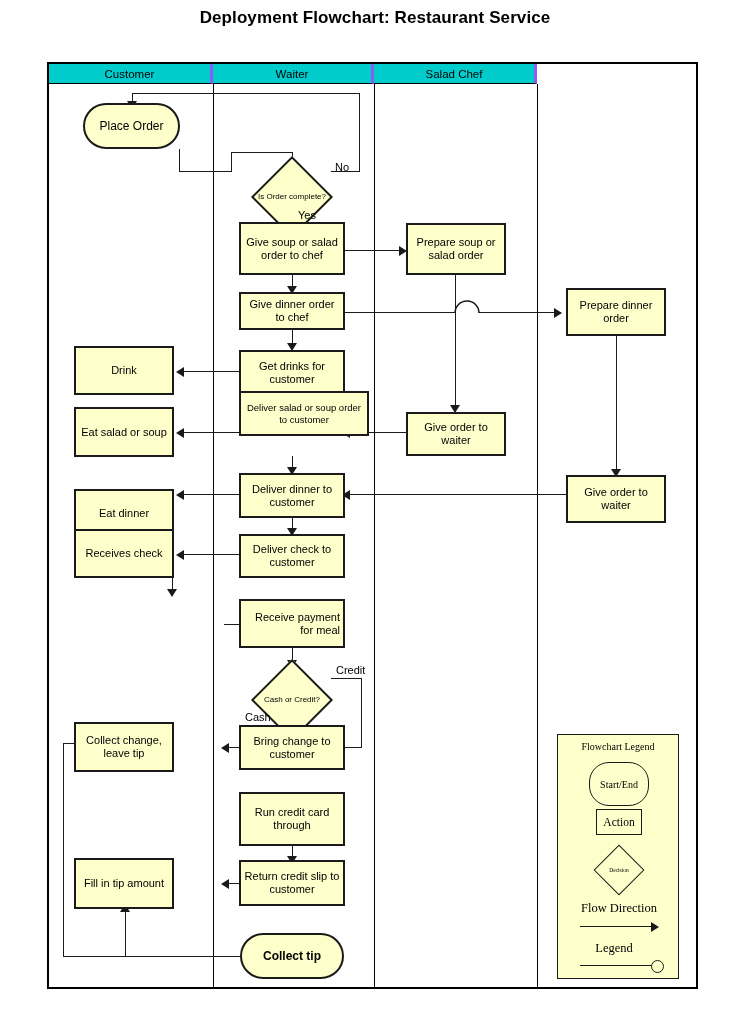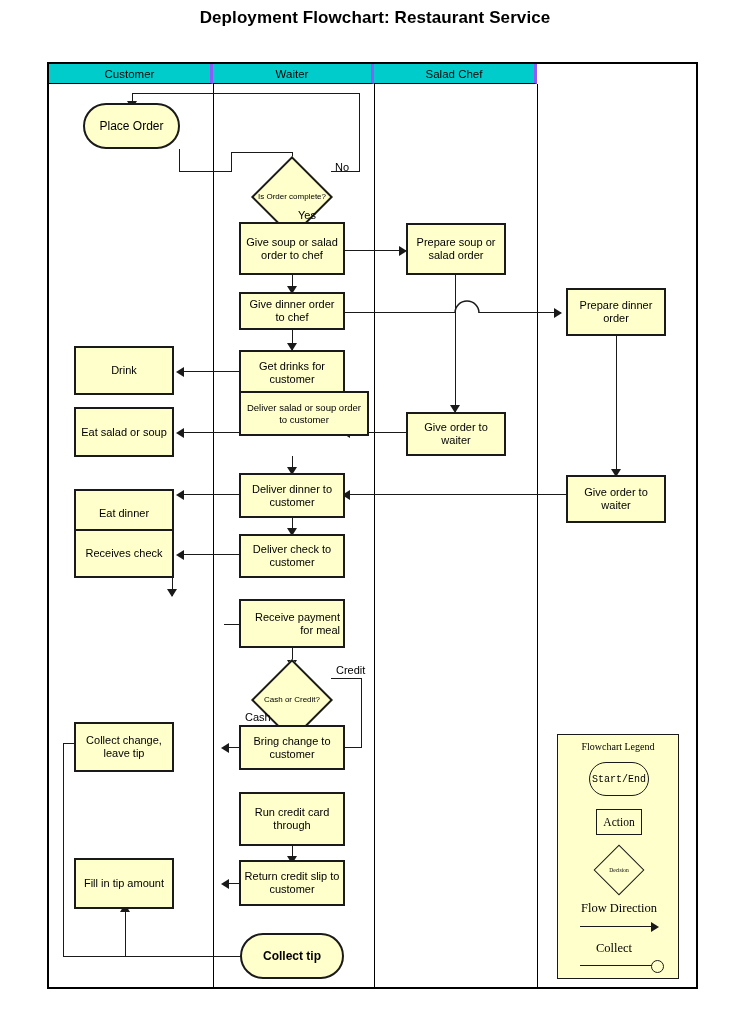--- a/index.html
+++ b/index.html
@@ -341,31 +341,31 @@
   <div class="node" style="left:517px;top:411px;width:100px;height:48px;">Give order to waiter</div>
 
   <div class="edge-label" style="left:286px;top:97px;">No</div>
   <div class="edge-label" style="left:249px;top:145px;">Yes</div>
   <div class="edge-label" style="left:287px;top:600px;">Credit</div>
   <div class="edge-label" style="left:196px;top:647px;">Cash</div>
 
   <div id="legend" style="left:508px;top:670px;width:122px;height:245px;">
     <div class="leg-title">Flowchart Legend</div>
 
-    <div class="leg-terminal" style="left:31px;top:27px;width:60px;height:34px;font-family:Liberation Mono, monospace;">Start/End</div>
+    <div class="leg-terminal" style="left:31px;top:27px;width:60px;height:44px;">Start/End</div>
 
     <div class="leg-action" style="left:38px;top:74px;width:46px;height:26px;">Action</div>
 
     <div class="leg-diamond-wrap" style="left:36px;top:110px;width:50px;height:50px;">
       <div class="dshape" style="left:7px;top:7px;width:36px;height:36px;"></div>
       <div class="dlabel">Decision</div>
     </div>
 
     <div class="leg-text" style="left:0;top:166px;width:122px;">Flow Direction</div>
     <div class="leg-line" style="left:22px;top:191px;width:72px;"></div>
     <div class="arrow right" style="left:93px;top:187px;"></div>
 
-    <div class="leg-text" style="left:0;top:206px;width:112px;">Collect</div>
+    <div class="leg-text" style="left:0;top:206px;width:112px;">Legend</div>
     <div class="leg-line" style="left:22px;top:230px;width:72px;"></div>
     <div class="leg-circle" style="left:93px;top:225px;"></div>
   </div>
 
 </div>
 
 </body></html>

